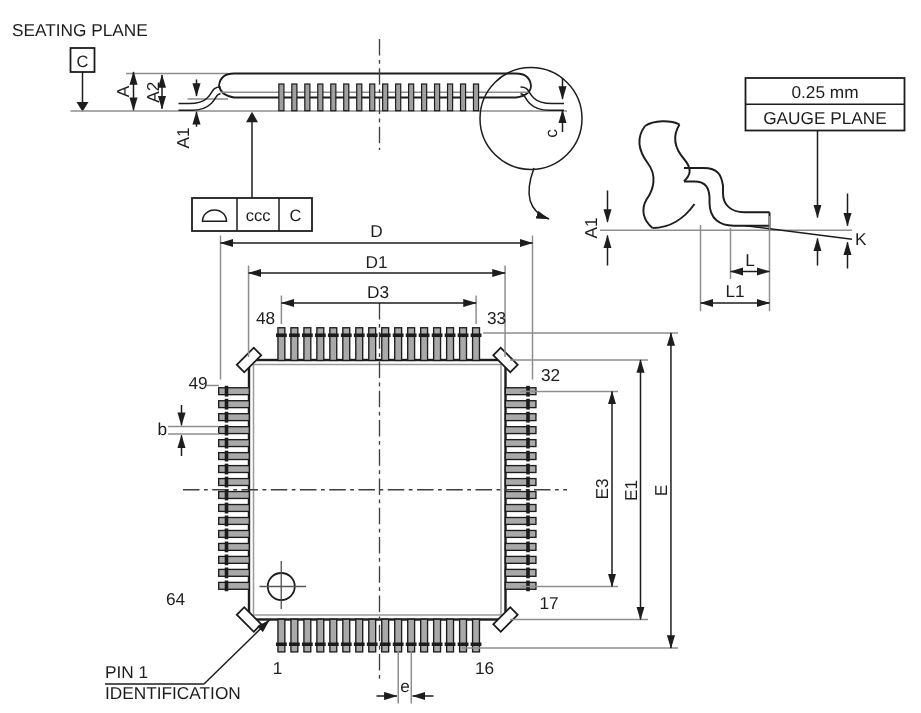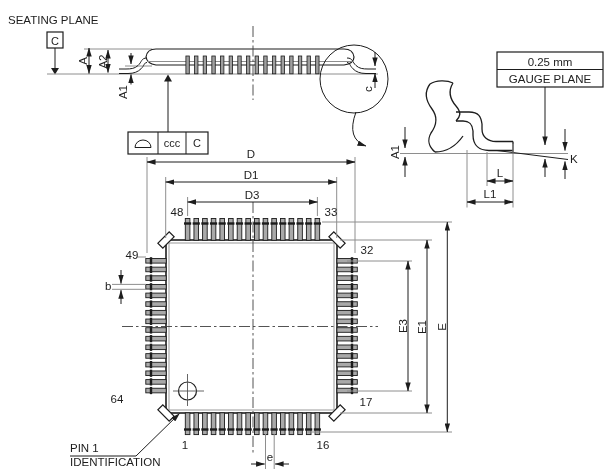--- a/index.html
+++ b/index.html
@@ -1,17 +1,17 @@
 <!DOCTYPE html>
 <html style="--line: #1d1d1d; --gray: #8e8e8e; --bg: #ffffff;"><head>
 <meta charset="utf-8">
 <style>
   :root{ --line:#1d1d1d; --gray:#8e8e8e; --bg:#ffffff; }
   html,body{margin:0;padding:0;background:#fff;}
-  .canvas{position:relative;width:614px;height:475px;background:var(--bg);overflow:hidden;}
+  .canvas{position:relative;width:614px;height:475px;background:var(--bg);overflow:hidden;border-radius:25px;}
   svg{display:block;}
   svg text{font-family:"Liberation Sans","DejaVu Sans",sans-serif;font-size:11.5px;fill:var(--line);}
   text.small{font-size:11px;}
   .k{stroke:var(--line);stroke-width:1.3;fill:none;}
   .k1{stroke:var(--line);stroke-width:1;fill:none;}
   .kthick{stroke:var(--line);stroke-width:1.6;fill:#fff;}
   .g{stroke:var(--gray);stroke-width:1;fill:none;}
   .wf{fill:#fff;stroke:var(--line);stroke-width:1.2;}
   .cl{stroke:#3f3f3f;stroke-width:.9;fill:none;stroke-dasharray:11 3 2.5 3;}
   .tri{fill:var(--line);stroke:none;}

